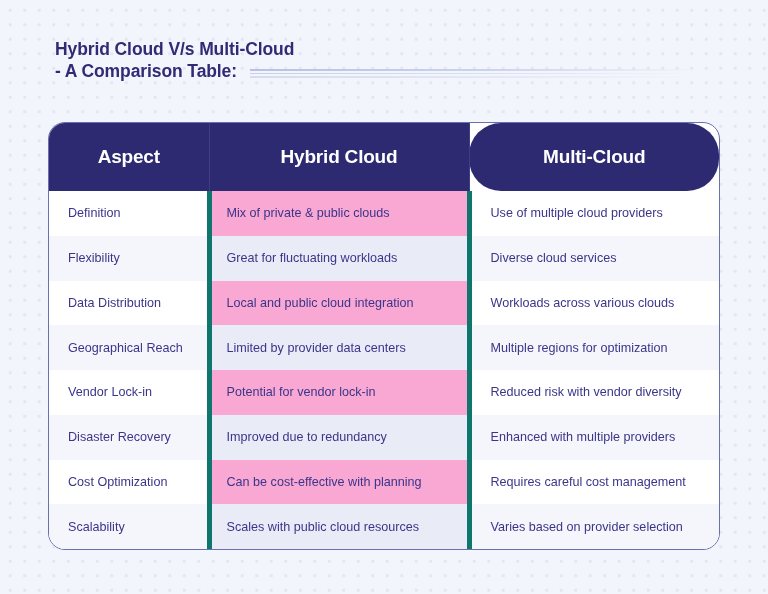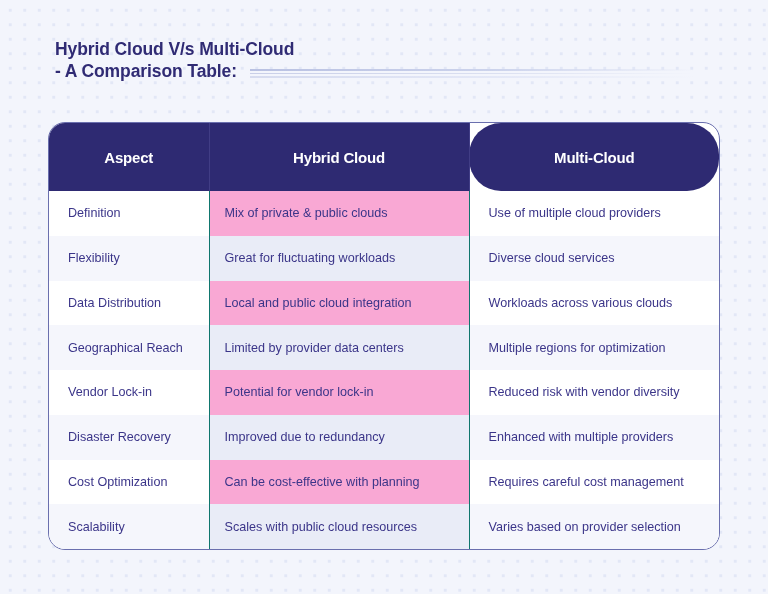--- a/index.html
+++ b/index.html
@@ -99,37 +99,37 @@
     table-layout: fixed;
   }
 
   table.cmp col.c-aspect { width: 160px; }
   table.cmp col.c-hybrid { width: 260px; }
   table.cmp col.c-multi  { width: 250px; }
 
   thead th {
     background: #2e2a72;
     color: #ffffff;
-    font-size: 15px;
+    font-size: 19px;
     font-weight: bold;
     height: 68px;
     text-align: center;
     letter-spacing: -0.2px;
     border-right: 1px solid #413d85;
     vertical-align: middle;
   }
   thead th:last-child { border-right: none; border-radius: 32px; }
 
   tbody td {
     font-size: 12.6px;
     color: #3b3589;
     height: 40px;
     padding: 0 14px;
     vertical-align: middle;
-    border-right: 1px solid #0f766e;
+    border-right: 5px solid #0f766e;
     white-space: nowrap;
     overflow: hidden;
     text-overflow: ellipsis;
   }
   tbody td:last-child { border-right: none; }
 
   tbody td.col-aspect { padding-left: 19px; }
   tbody td.col-hybrid { padding-left: 15px; background: #f9a8d4; }
   tbody td.col-multi  { padding-left: 19px; }
 

